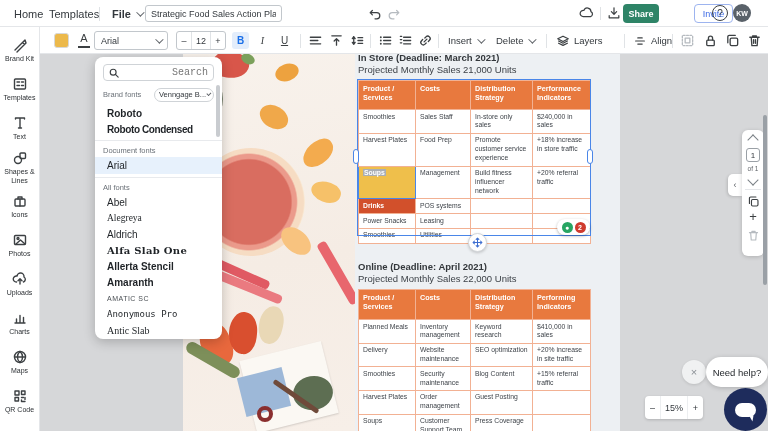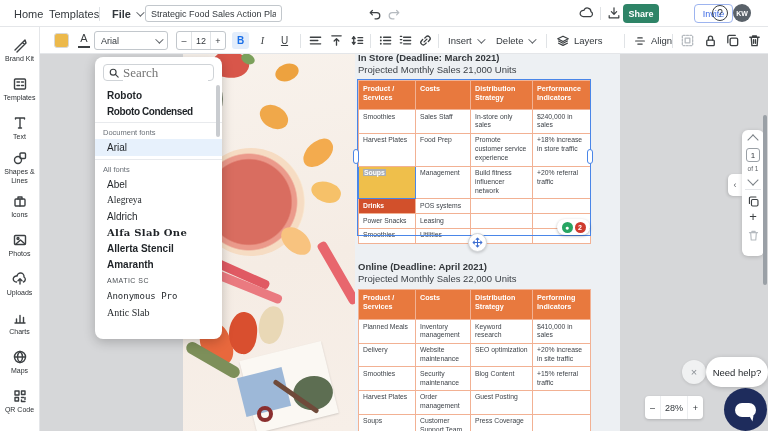--- a/index.html
+++ b/index.html
@@ -101,22 +101,22 @@
     display:flex; align-items:center; justify-content:center; cursor:move; }
 
   
   .font-panel { position:absolute; left:55px; top:3px; width:127px; height:282px; background:#fff;
     border-radius:8px; box-shadow:0 3px 12px rgba(0,0,0,.22); z-index:20; padding:7px 0 0;
     overflow:hidden; }
   .fp-scroll { position:absolute; right:2px; top:28px; width:4px; height:52px; background:#c9ccd0;
     border-radius:2px; }
   .fp-search { margin:0 8px 6px; height:17px; border:1px solid #cfd3d7; border-radius:4px;
     display:flex; align-items:center; padding:0 5px; gap:4px; }
-  .fp-search input { border:none; outline:none; width:85px; font-size:13px;
-    font-family:Liberation Serif, serif; color:#33383d; }
+  .fp-search input { border:none; outline:none; width:85px; font-size:10px;
+    font-family:Liberation Mono, monospace; color:#33383d;text-align:right; }
   .fp-brandrow { margin:0 8px 3px; height:15px; display:flex; align-items:center;
     justify-content:space-between; }
   .fp-label { font-size:7.5px; color:#6b7178; }
   .fp-brandsel { width:60px; height:14px; border:1px solid #cfd3d7; border-radius:7px; font-size:7.5px;
     color:#33383d; display:flex; align-items:center; justify-content:space-between; padding:0 4px;
     cursor:pointer; white-space:nowrap; overflow:hidden; }
   .fp-item { height:16px; display:flex; align-items:center; padding:0 12px; font-size:10px;
     color:#1f2327; cursor:pointer; white-space:nowrap; }
   .fp-item.sel { background:#e7f1fc; height:17px; }
   .fp-div { height:1px; background:#e8eaed; margin:3px 0 3px; }
@@ -537,20 +537,27 @@
   </div>
 
   <div class="font-panel">
     <div class="fp-search">
       <svg width="10" height="10" viewBox="0 0 12 12">
           <circle class="icn" cx="5" cy="5" r="3.5"></circle>
           <path class="icn" d="M8 8 L11 11"></path>
         </svg>
       <input placeholder="Search" style="">
     </div>
+    <div class="fp-brandrow">
+      <span class="fp-label">Brand fonts</span>
+      <div class="fp-brandsel">
+        <span>Venngage B...</span>
+        <span class="chev" style="margin:0; width:4px; height:4px"></span>
+      </div>
+    </div>
     <div class="fp-item f-roboto">Roboto</div>
     <div class="fp-item f-robotoc">Roboto Condensed</div>
     <div class="fp-div"></div>
     <div class="fp-seclabel">Document fonts</div>
     <div class="fp-item sel">Arial</div>
     <div class="fp-div"></div>
     <div class="fp-seclabel">All fonts</div>
     <div class="fp-item">Abel</div>
     <div class="fp-item f-alegreya">Alegreya</div>
     <div class="fp-item">Aldrich</div>
@@ -576,21 +583,21 @@
     <div class="pn-plus">+</div>
     <svg width="13" height="13" viewBox="0 0 16 16" style="cursor:pointer; margin-top:3px">
         <path class="icn dis" d="M3 4.5 h10 M6 4.5 V3 h4 v1.5 M4.5 4.5 L5.2 13.5 h5.6 L11.5 4.5"></path>
       </svg>
   </div>
   <div class="collapse-tab">‹</div>
   <div class="vscroll"></div>
 
   <div class="zoom-ctl">
     <div class="zc-m">–</div>
-    <div class="zc-v">28%</div>
+    <div class="zc-v">15%</div>
     <div class="zc-p">+</div>
   </div>
   <div class="dismiss-x">×</div>
   <div class="need-help">Need help?</div>
   <div class="chat-btn">
     <div class="chat-glyph"></div>
   </div>
 </main>
 
 </body></html>

